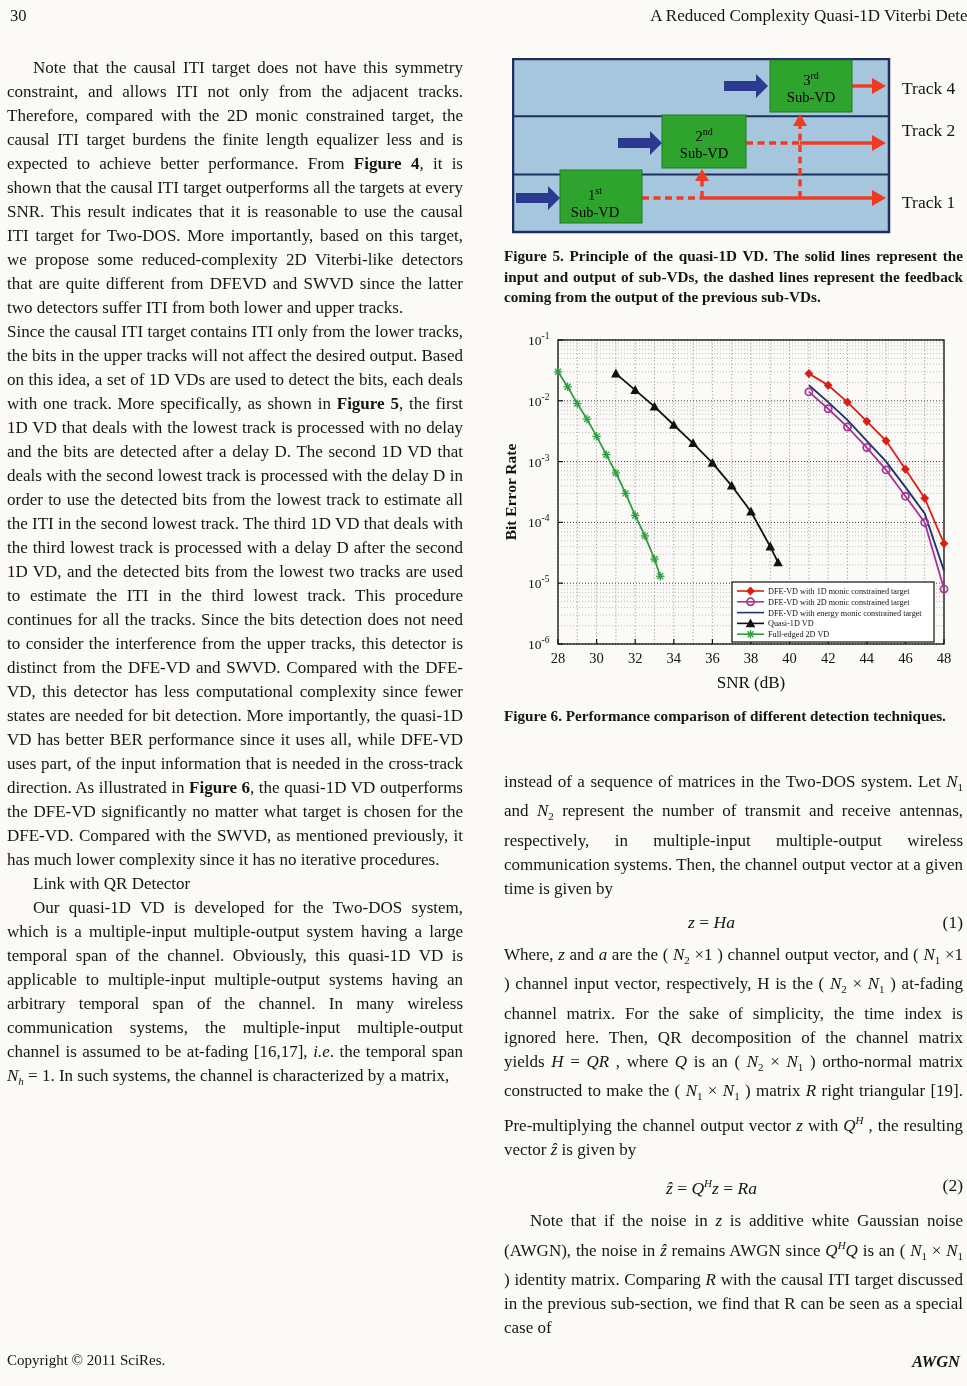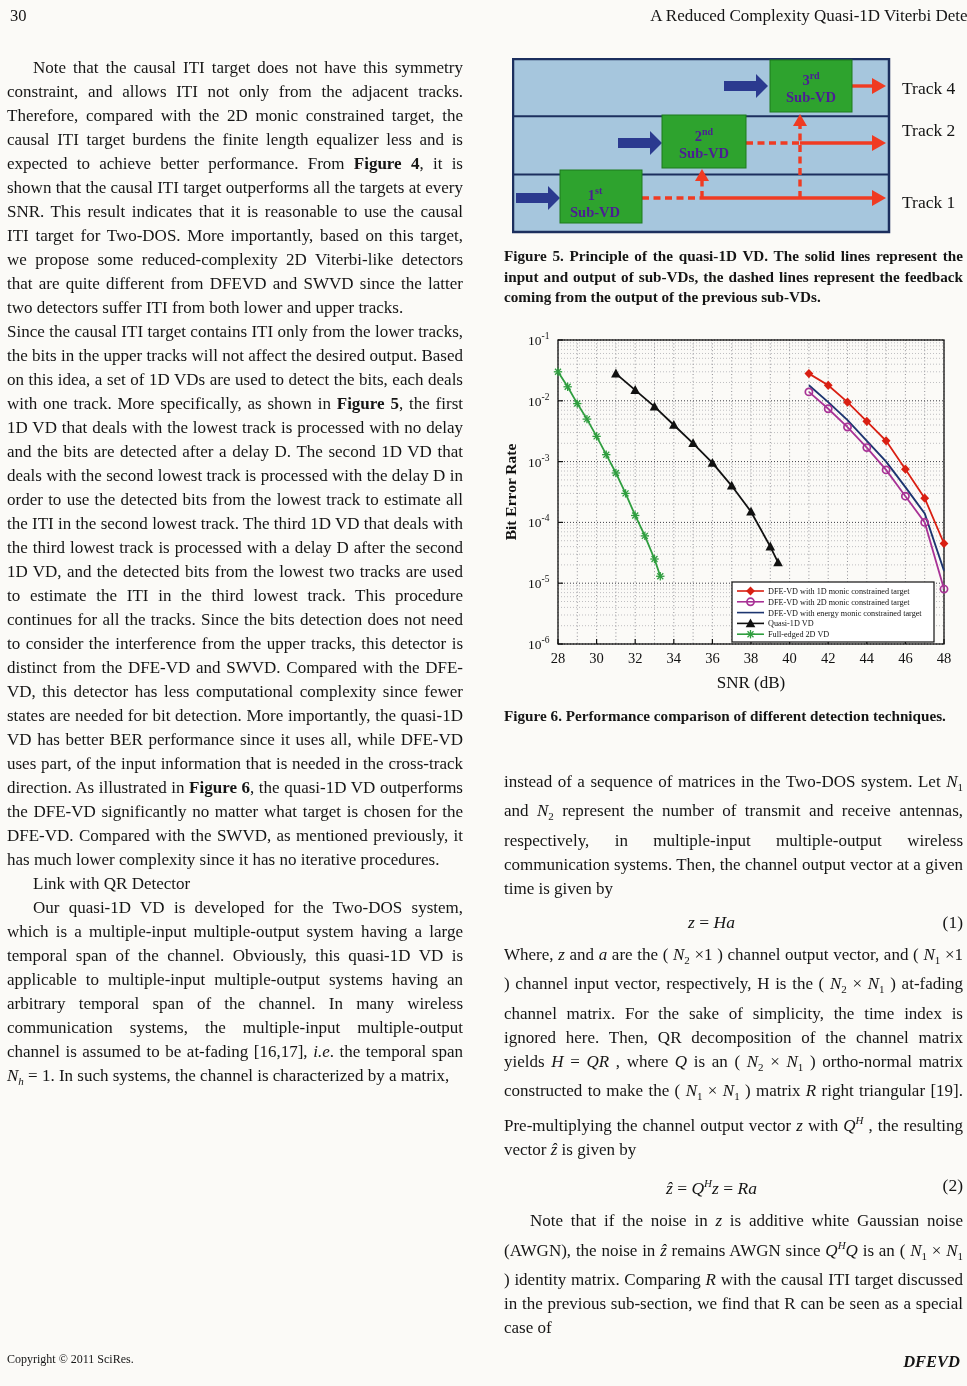--- a/index.html
+++ b/index.html
@@ -16,31 +16,31 @@
   .caption{font-weight:bold;font-size:15.2px;line-height:20.5px;text-align:justify;margin-top:10px;}
   .fig5{position:relative;height:178px;margin-top:2px;}
   .f5-svg{position:absolute;left:8px;top:0;}
   .f5-bg{fill:var(--f5-bg);stroke:var(--f5-line);stroke-width:2.5;}
   .f5-line{stroke:var(--f5-line);stroke-width:2;}
   .f5-box{fill:var(--f5-box);stroke:var(--f5-box_border);stroke-width:1;}
   .f5-red{stroke:var(--f5-red);stroke-width:3.4;fill:none;}
   .f5-red-d{stroke-dasharray:7 4.5;}
   .f5-redfill{fill:var(--f5-red);}
   .f5-blue{fill:var(--f5-blue);}
-  .f5-boxlabel{position:absolute;text-align:center;color:#4c1d95;font-size:14.5px;line-height:17px;font-weight:bold;}
+  .f5-boxlabel{position:absolute;text-align:center;color:#000000;font-size:14.5px;line-height:17px;font-weight:normal;}
   .f5-boxlabel sup{font-size:10px;}
   .f5-track{position:absolute;left:398px;font-size:17.5px;}
   .fig6{margin-top:24px;}
   #ber-chart{font-family:"Liberation Serif",serif;display:block;}
   .cap6{margin-top:8px;}
   .body-start{margin-top:44px;}
   .eq{display:flex;align-items:center;margin:9px 0 9px 0;font-size:17.5px;text-align:left;}
   .eq-body{flex:1;text-align:center;}
   .eq-num{width:44px;text-align:right;}
-  .footer-left{position:absolute;left:7px;top:1352px;font-size:12px;}
+  .footer-left{position:absolute;left:7px;top:1352px;font-size:15px;}
   .footer-right{position:absolute;right:7px;top:1352px;font-size:16.5px;font-weight:bold;font-style:italic;}
   sub{font-size:11px;}
   sup{font-size:11px;}
 </style>
 </head>
 <body style="--f5-bg: #a6c6dd; --f5-box: #2ea32e; --f5-box_border: #1c7a1c; --f5-blue: #2b3a8f; --f5-red: #f03b22; --f5-line: #1c2f5e;">
 
 <div class="hdr-num">30</div>
 <div class="hdr-title">A Reduced Complexity Quasi-1D Viterbi Detector</div>
 
@@ -333,13 +333,13 @@
 
   <div class="eq">
     <span class="eq-body"><span style="font-style: italic;">ẑ</span><span> = </span><span style="font-style: italic;">Q</span><sup style="font-style: italic;">H</sup><span style="font-style: italic;">z</span><span> = </span><span style="font-style: italic;">Ra</span></span>
     <span class="eq-num">(2)</span>
   </div>
 
   <p class="indent"><span>Note that if the noise in </span><span style="font-style: italic;">z</span><span> is additive white Gaussian noise (AWGN), the noise in </span><span style="font-style: italic;">ẑ</span><span> remains AWGN since </span><span style="font-style: italic;">Q</span><sup style="font-style: italic;">H</sup><span style="font-style: italic;">Q</span><span> is an ( </span><span style="font-style: italic;">N</span><sub>1</sub><span> × </span><span style="font-style: italic;">N</span><sub>1</sub><span> ) identity matrix. Comparing </span><span style="font-style: italic;">R</span><span> with the causal ITI target discussed in the previous sub-section, we find that R can be seen as a special case of</span></p>
 </div>
 
 <div class="footer-left">Copyright © 2011 SciRes.</div>
-<div class="footer-right">DFEVD</div>
+<div class="footer-right">AWGN</div>
 
 </body></html>

